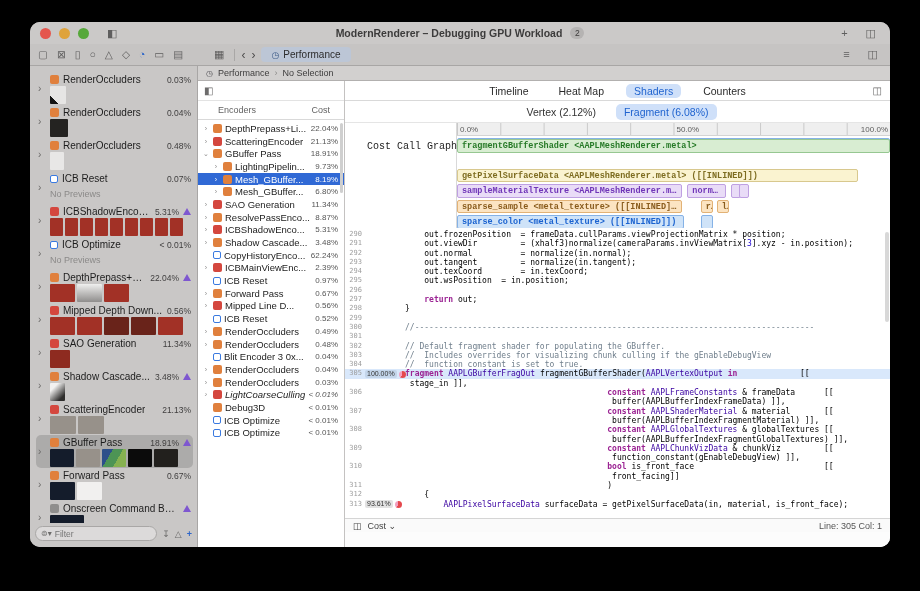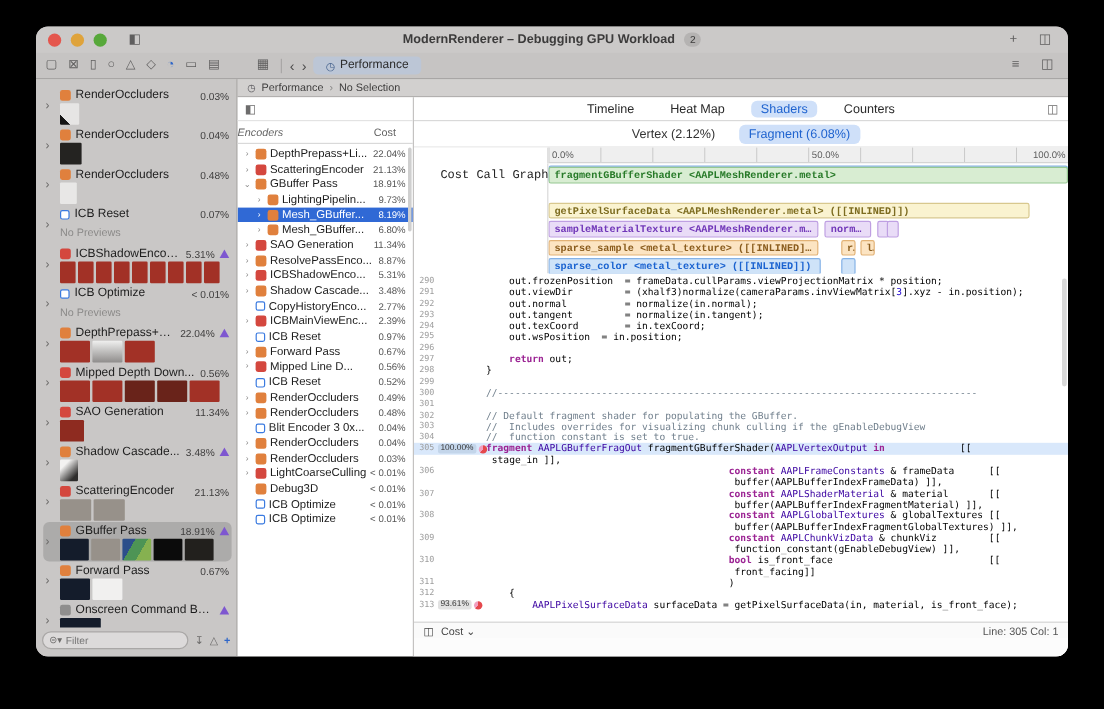--- a/index.html
+++ b/index.html
@@ -87,21 +87,21 @@
 
   .panels { flex:1; display:flex; min-height:0; }
 
   
   .enc-panel { width:147px; flex:none; background:#ffffff; border-right:1px solid #c4c2c1;
     display:flex; flex-direction:column; position:relative; }
   .enc-iconbar { height:20px; flex:none; display:flex; align-items:center; padding:0 6px;
     border-bottom:1px solid #e3e3e3; color:#6d6c6c; font-size:10px; }
   .enc-header { height:19px; flex:none; display:flex; align-items:center;
     border-bottom:1px solid #d9d9d9; font-size:9px; color:#636363; }
-  .enc-header .h-name { flex:1;font-style:italic; }
+  .enc-header .h-name { padding-left:20px; flex:1; }
   .enc-header .h-cost { padding-right:14px; }
   .enc-rows { flex:1; overflow:hidden; padding-top:2px; }
   .enc-row { height:12.7px; display:flex; align-items:center; gap:3px; padding-right:6px;
     font-size:9.5px; color:#1c1c1c; }
   .enc-row .echev { width:8px; flex:none; text-align:center; color:#8a8989; font-size:7px; }
   .enc-row .elabel { white-space:nowrap; overflow:hidden; text-overflow:ellipsis; flex:1; }
   .enc-row .ecost { font-size:8px; color:#555; white-space:nowrap; }
   .enc-row.sel { background:#3069d5; color:#fff; }
   .enc-row.sel .echev, .enc-row.sel .ecost { color:#fff; }
   .enc-ic { width:9px; height:9px; border-radius:2px; flex:none; }
@@ -518,21 +518,21 @@
                 <div class="enc-row" style="padding-left: 4px;">
                   <span class="echev">›</span>
                   <span class="enc-ic r"></span>
                   <span class="elabel">Shadow Cascade...</span>
                   <span class="ecost">3.48%</span>
                 </div>
                 <div class="enc-row" style="padding-left: 4px;">
                   <span class="echev"></span>
                   <span class="enc-ic b"></span>
                   <span class="elabel">CopyHistoryEnco...</span>
-                  <span class="ecost">2.77%</span>
+                  <span class="ecost">62.24%</span>
                 </div>
                 <div class="enc-row" style="padding-left: 4px;">
                   <span class="echev">›</span>
                   <span class="enc-ic c"></span>
                   <span class="elabel">ICBMainViewEnc...</span>
                   <span class="ecost">2.39%</span>
                 </div>
                 <div class="enc-row" style="padding-left: 4px;">
                   <span class="echev"></span>
                   <span class="enc-ic b"></span>
@@ -580,21 +580,21 @@
                   <span class="enc-ic r"></span>
                   <span class="elabel">RenderOccluders</span>
                   <span class="ecost">0.04%</span>
                 </div>
                 <div class="enc-row" style="padding-left: 4px;">
                   <span class="echev">›</span>
                   <span class="enc-ic r"></span>
                   <span class="elabel">RenderOccluders</span>
                   <span class="ecost">0.03%</span>
                 </div>
-                <div class="enc-row" style="padding-left: 4px;">
+                <div class="enc-row" style="padding-left: 4px; font-style: italic;">
                   <span class="echev">›</span>
                   <span class="enc-ic c"></span>
                   <span class="elabel">LightCoarseCulling</span>
                   <span class="ecost">&lt; 0.01%</span>
                 </div>
                 <div class="enc-row" style="padding-left: 4px;">
                   <span class="echev"></span>
                   <span class="enc-ic r"></span>
                   <span class="elabel">Debug3D</span>
                   <span class="ecost">&lt; 0.01%</span>

